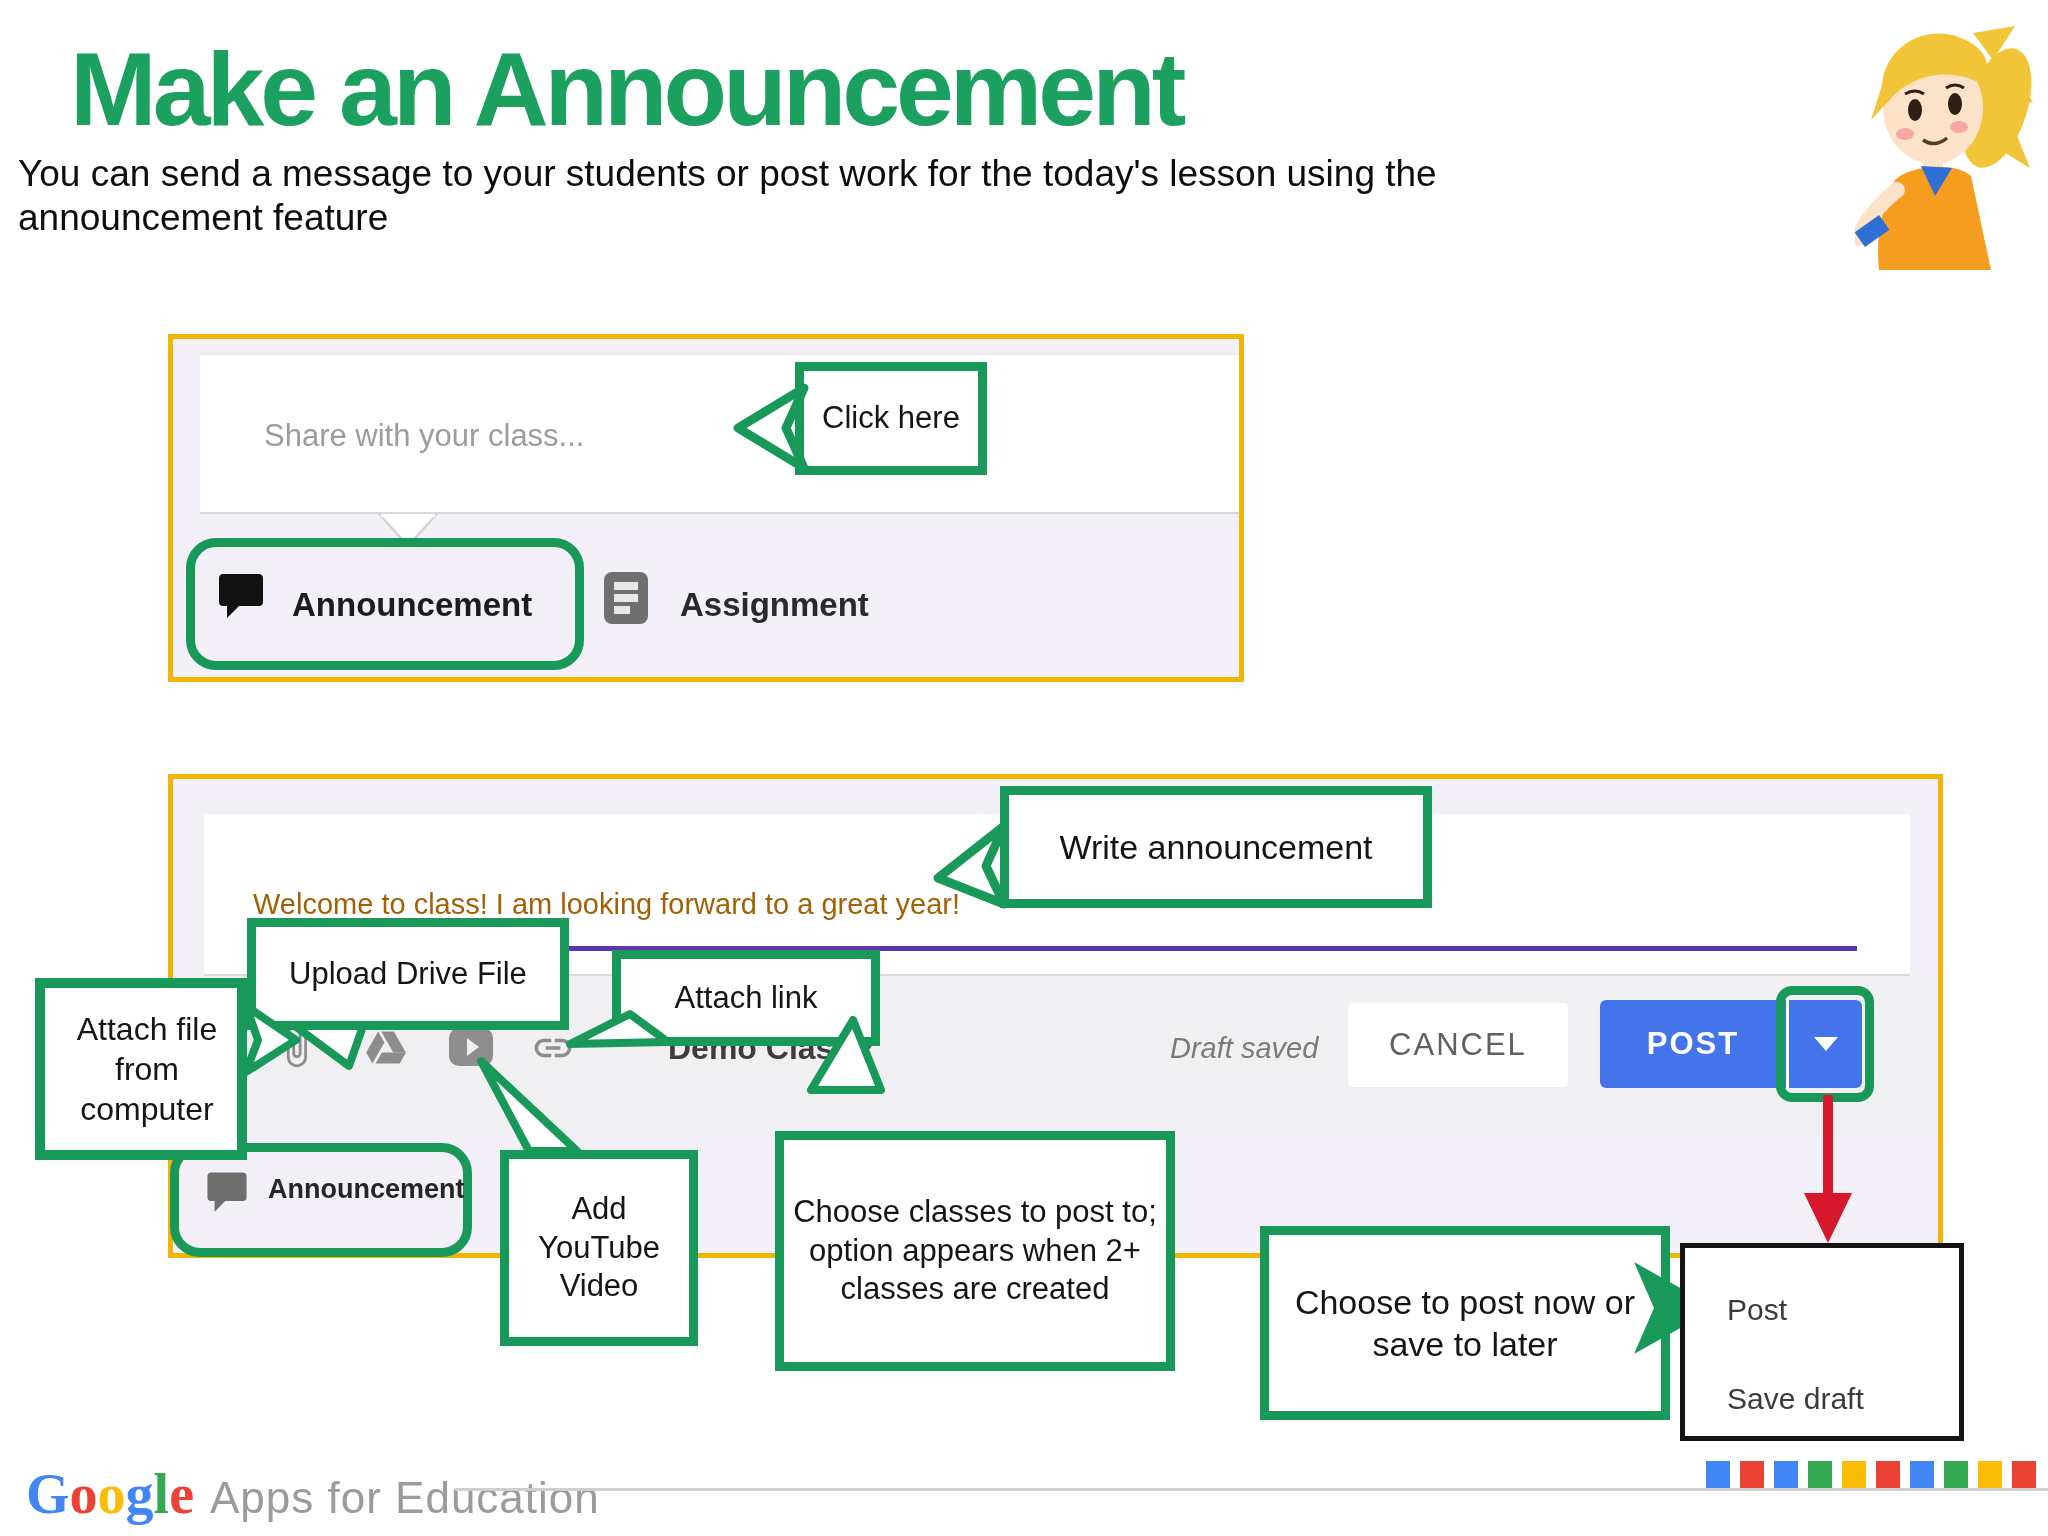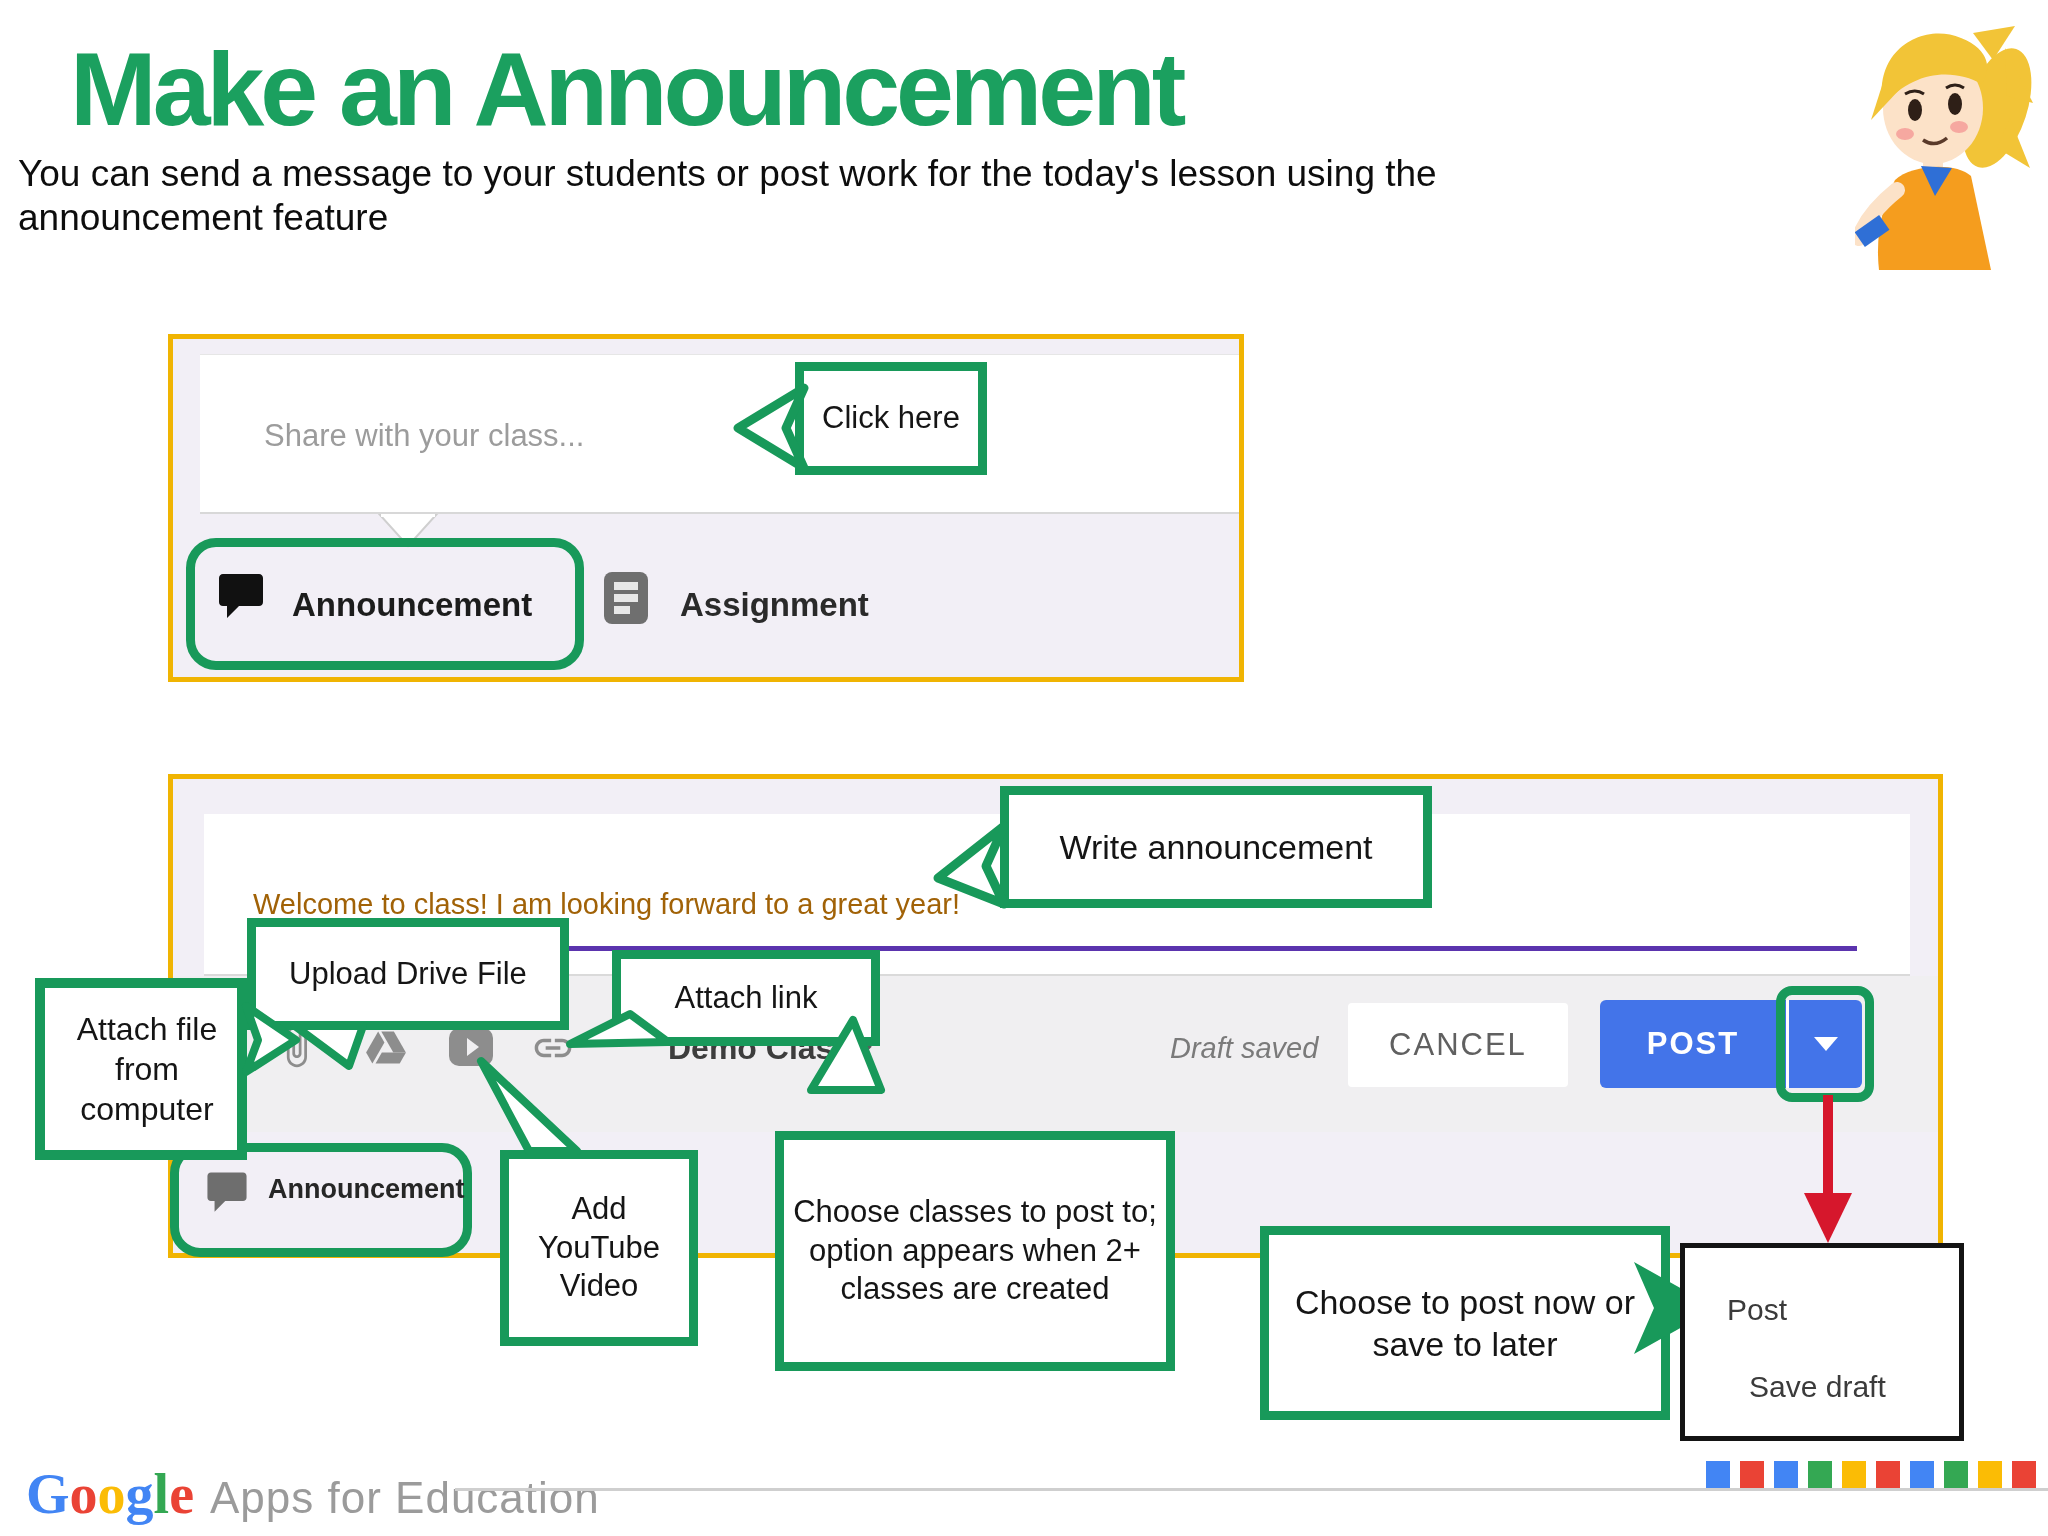--- a/index.html
+++ b/index.html
@@ -60,21 +60,21 @@
   .dd-green-ring { left:1776px; top:986px; width:98px; height:116px;
     border:9px solid #18995A; border-radius:16px; background:transparent; }
   .tab2 { left:170px; top:1143px; width:302px; height:114px; }
   .tab2-label { left:268px; top:1174px; font-size:27px; font-weight:700; color:#262626; }
 
   
   .menu { left:1680px; top:1243px; width:284px; height:198px;
     background:#ffffff; border:5px solid #141414; z-index:7; }
   .menu-item { position:absolute; left:42px; font-size:30px; color:#3b3b3b; }
   .menu-item.mi1 { top:45px; }
-  .menu-item.mi2 { top:122px;margin-left:22px; }
+  .menu-item.mi2 { top:134px; }
 
   
   .co { border:9px solid #18995A; background:#ffffff; color:#151515;
     display:flex; align-items:center; justify-content:center; text-align:center;
     line-height:1.25; z-index:5; }
   .co-click-here     { left:795px;  top:362px;  width:192px; height:113px; font-size:31px; }
   .co-write          { left:1000px; top:786px;  width:432px; height:122px; font-size:34px; }
   .co-upload-drive   { left:247px;  top:918px;  width:322px; height:112px; font-size:31px; }
   .co-attach-link    { left:612px;  top:938px;  width:268px; height:96px;  font-size:31px;margin-top:12px; }
   .co-attach-file    { left:35px;   top:978px;  width:212px; height:182px; font-size:32px; border-width:10px;padding-left:12px; }

